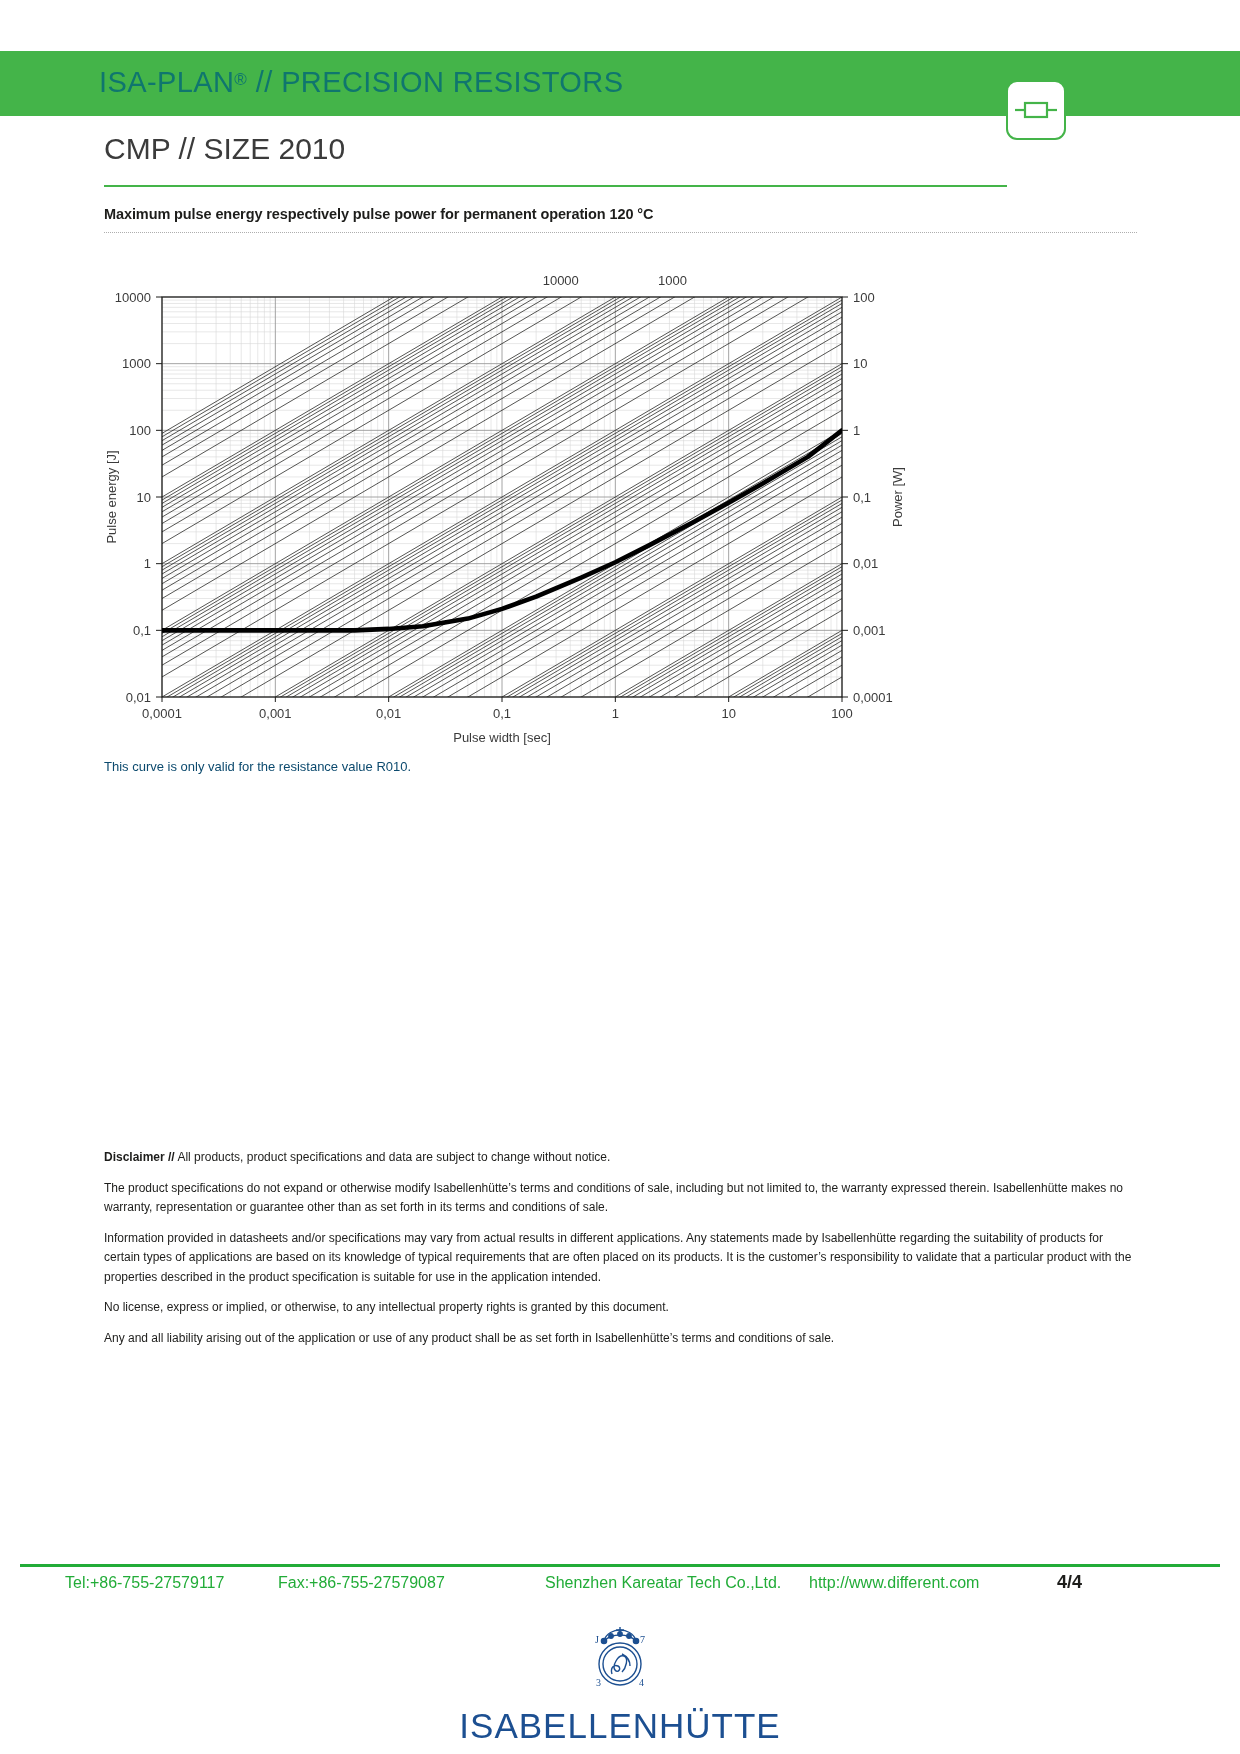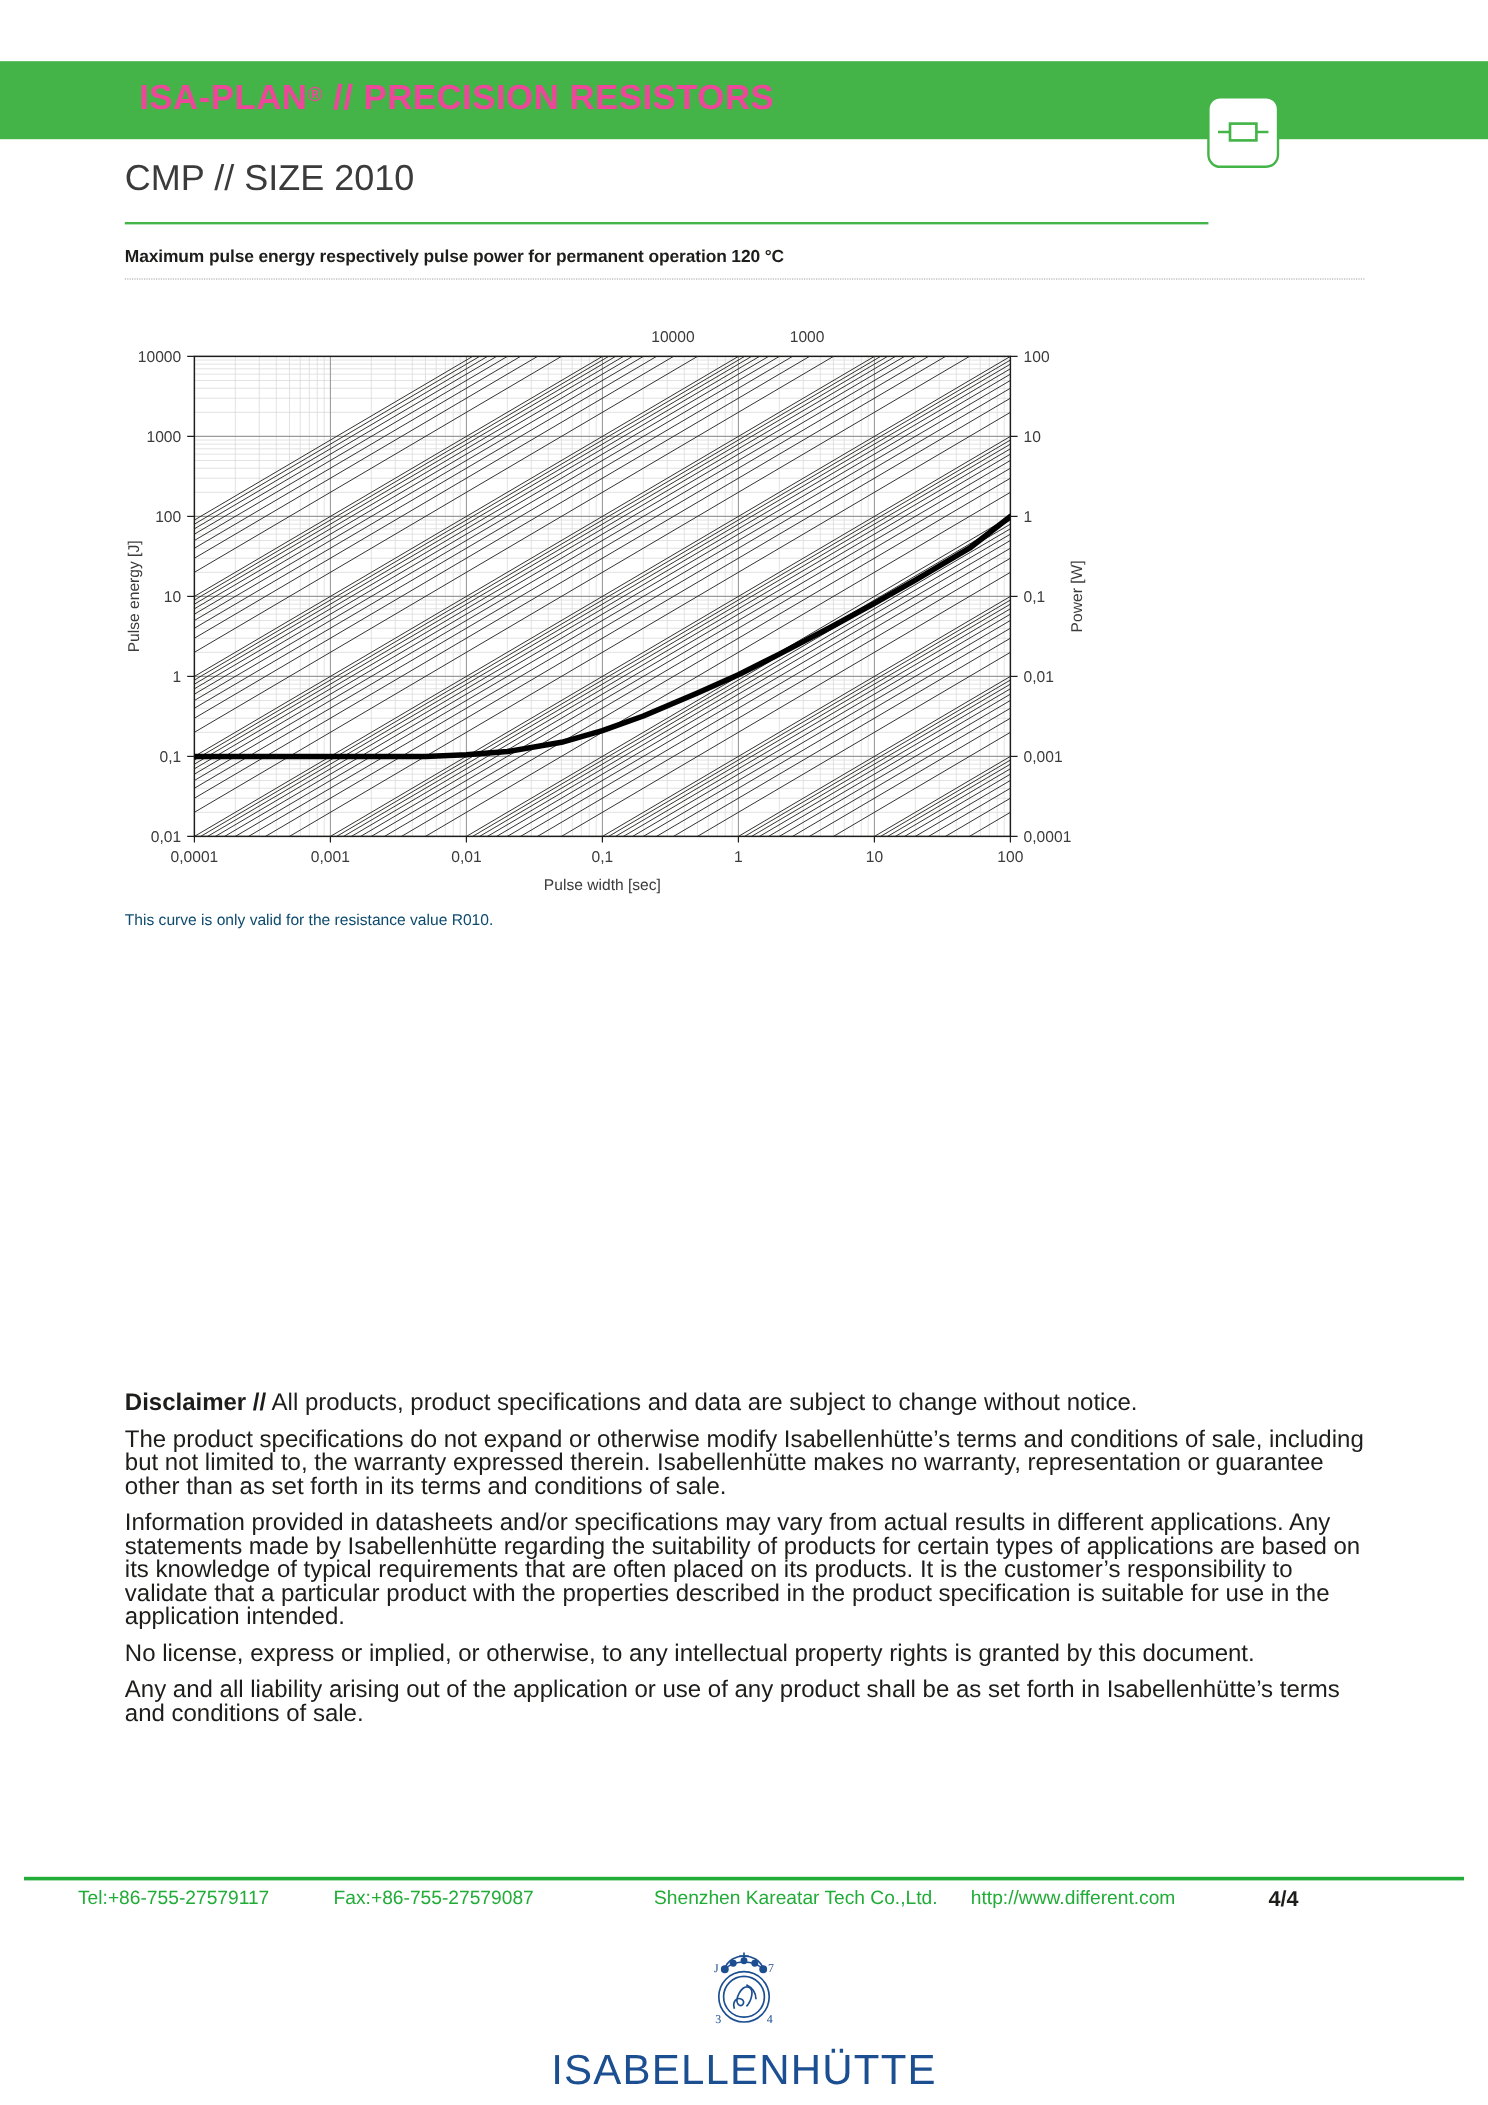--- a/index.html
+++ b/index.html
@@ -20,26 +20,26 @@
   .green-bar {
     position: absolute;
     left: 0;
     top: 51px;
     width: 1240px;
     height: 65px;
     background: #44b449;
   }
   .header-title {
     position: absolute;
-    left: 116px;
+    left: 99px;
     top: 66px;
     font-size: 29px;
     letter-spacing: 0.4px;
-    color: #ec4899;
-    font-weight: 700;
+    color: #0f766e;
+    font-weight: 400;
     font-stretch: condensed;
     white-space: nowrap;
   }
   .header-title .reg {
     font-size: 17px;
     vertical-align: 7px;
   }
   .icon-badge {
     position: absolute;
     left: 1006px;
@@ -109,24 +109,23 @@
     color: #0c4a6e;
     white-space: nowrap;
   }
 
   
   .disclaimer {
     position: absolute;
     left: 104px;
     top: 1148px;
     width: 1033px;
-    font-size: 20px;
+    font-size: 12px;
     line-height: 19.5px;
     color: #1d1d1b;
-    margin-top: 12px;
   }
   .disclaimer p { margin: 0 0 11px 0; }
   .disclaimer .lead-label { font-weight: bold; }
 
   
   .footer-rule {
     position: absolute;
     left: 20px;
     top: 1564px;
     width: 1200px;

